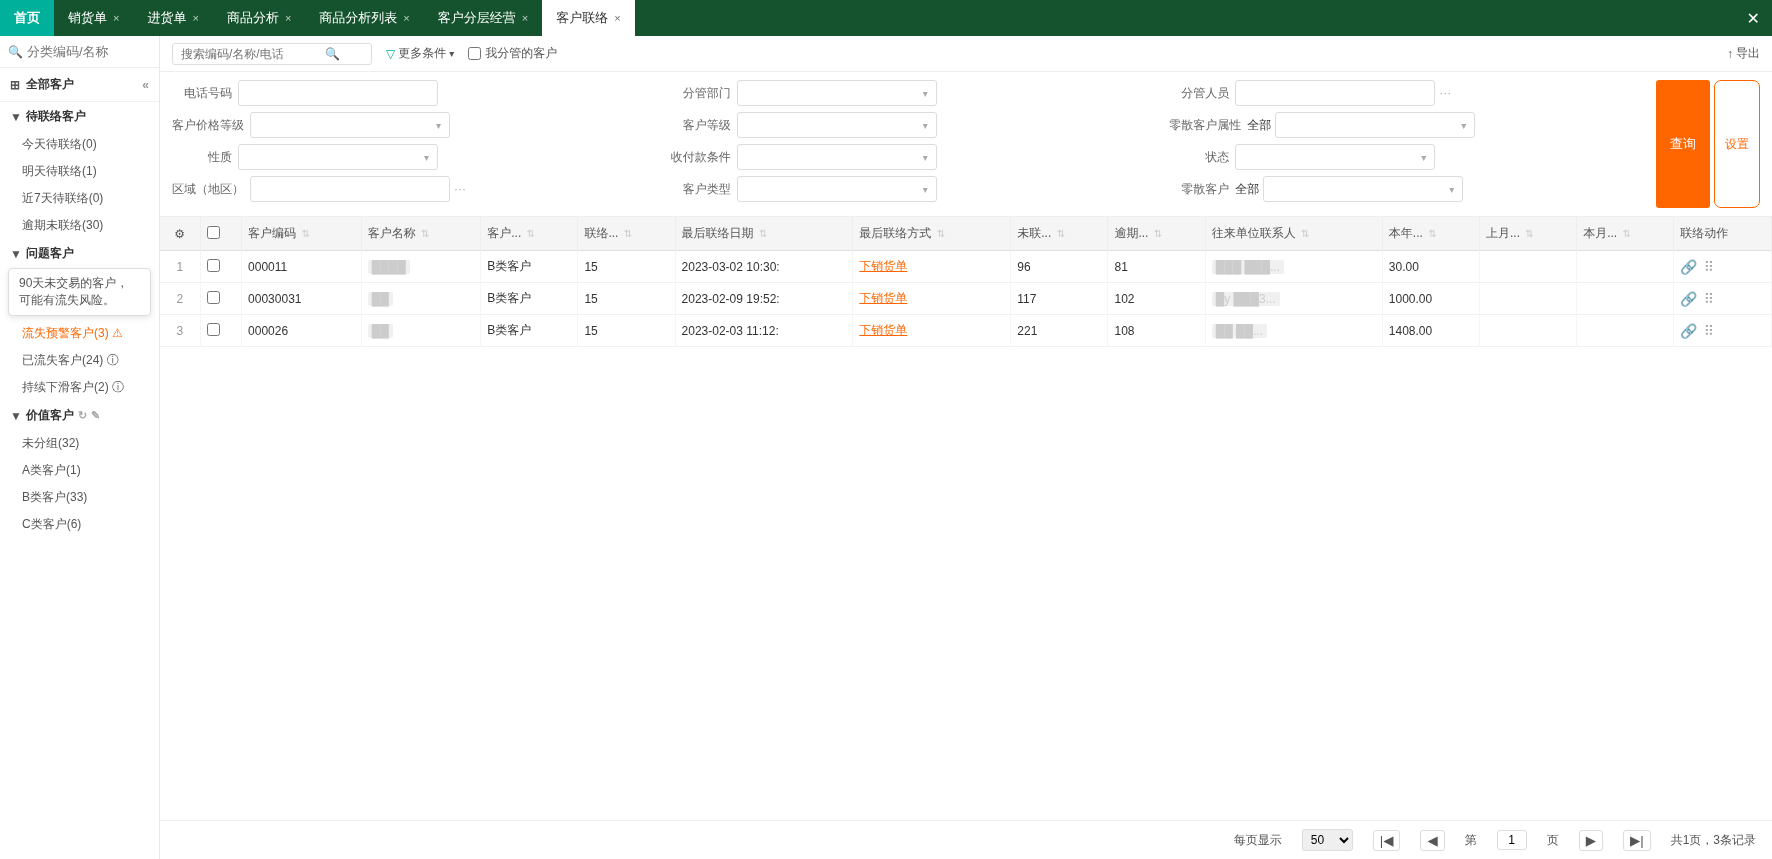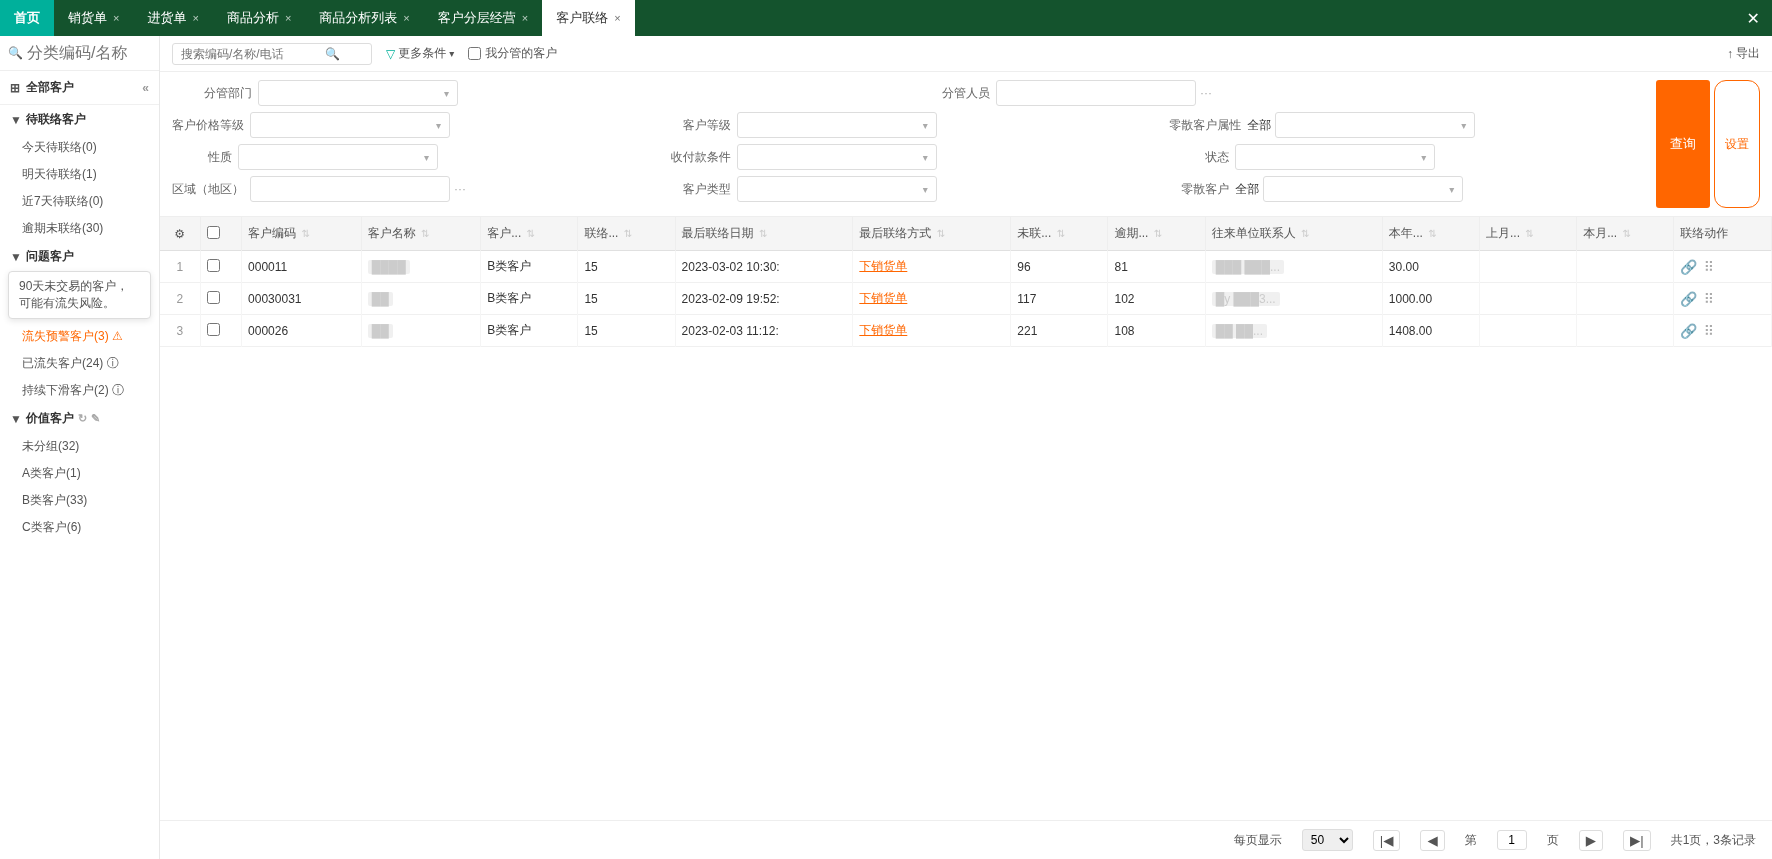--- a/index.html
+++ b/index.html
@@ -62,21 +62,21 @@
     }
     .sidebar-search {
       display: flex;
       align-items: center;
       padding: 8px 8px;
       border-bottom: 1px solid #eee;
     }
     .sidebar-search input {
       border: none;
       outline: none;
-      font-size: 16px;
+      font-size: 13px;
       width: 100%;
       color: #999;
     }
     .sidebar-search .search-icon {
       color: #999;
       margin-right: 4px;
     }
     .sidebar-all {
       display: flex;
       align-items: center;
@@ -267,21 +267,21 @@
       border: none;
       border-radius: 3px;
       padding: 4px 14px;
       cursor: pointer;
       font-size: 13px;
     }
     .btn-settings {
       background: #fff;
       color: #ff6600;
       border: 1px solid #ff6600;
-      border-radius: 12px;
+      border-radius: 7px;
       padding: 3px 10px;
       cursor: pointer;
       font-size: 12px;
     }
 
     
     .table-area {
       flex: 1;
       overflow: auto;
       background: #fff;
@@ -467,20 +467,24 @@
           <span>导出</span>
         </div>
       </div>
     </div>
 
     <div class="filter-panel">
       <div style="display:flex; gap:0;">
 
         <div style="flex:1;">
           <div class="filter-row">
+            <div class="filter-cell">
+              <span class="filter-label">电话号码</span>
+              <input class="filter-input" type="text" style="">
+            </div>
             <div class="filter-cell" style="margin-left:20px;">
               <span class="filter-label">分管部门</span>
               <div class="filter-select" style="min-width:180px;">
                 <span></span>
                 <span class="caret">▾</span>
               </div>
             </div>
             <div class="filter-cell" style="margin-left:20px;">
               <span class="filter-label">分管人员</span>
               <input class="filter-input" type="text" style="min-width: 150px;">

